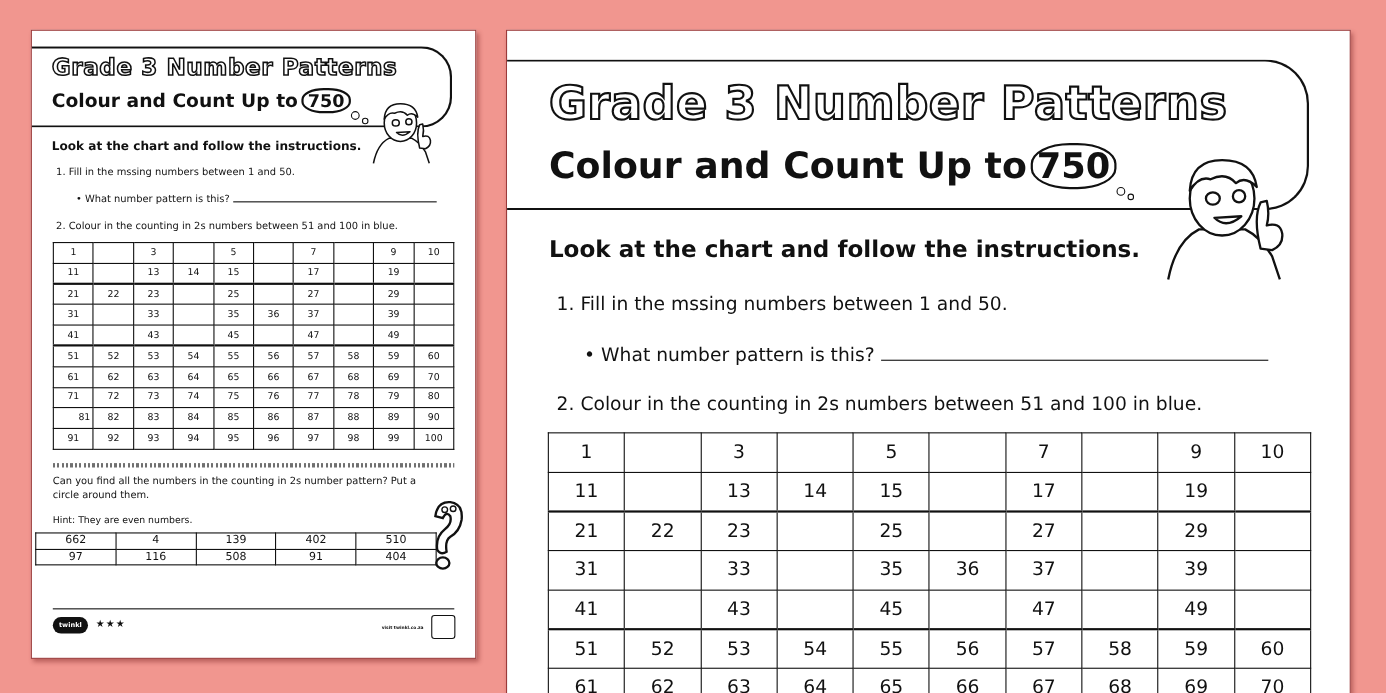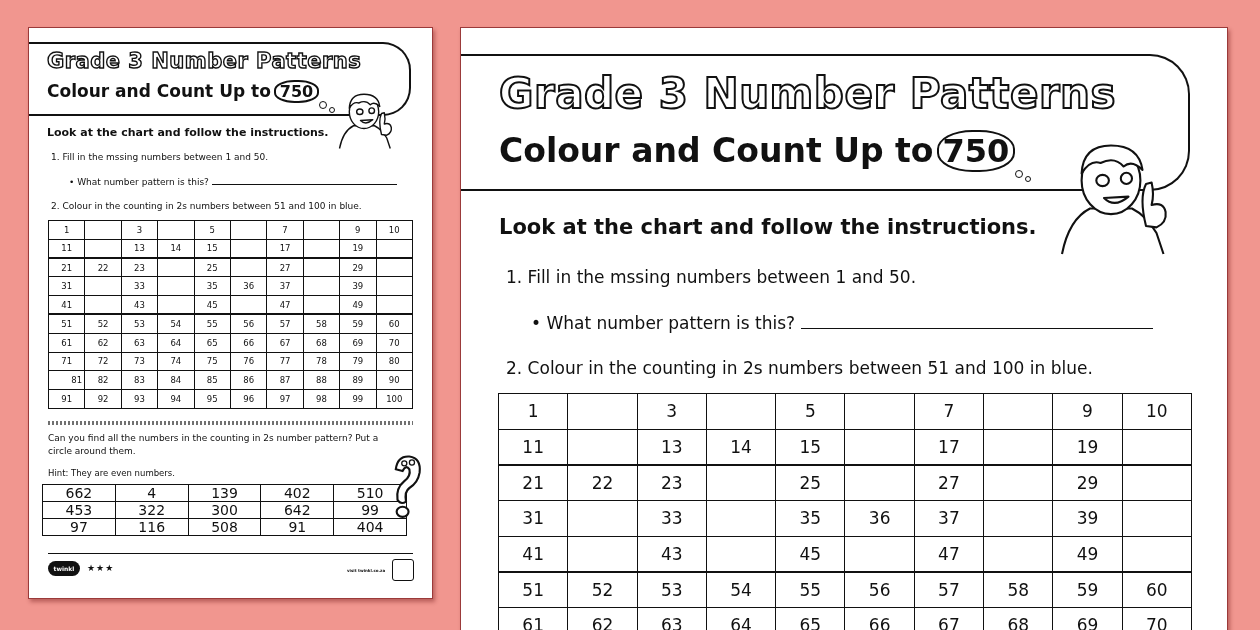--- a/index.html
+++ b/index.html
@@ -189,35 +189,28 @@
           <td style="height: 18.8px;">99</td>
           <td style="height: 18.8px;">100</td>
         </tr>
       </tbody>
   </table>
 
   <div class="wavy" style="left:19px; top:393px; width:365px;"></div>
   <div class="instr" style="left:19px; top:404px; width:345px; font-size:9px; white-space:normal; line-height:13px;">Can you find all the numbers in the counting in 2s number pattern? Put a circle around them.</div>
   <div class="instr" style="left:19px; top:440px; font-size:8.5px;">Hint: They are even numbers.</div>
 
-  <table class="grid" style="left:13px; top:456px; width:365px; font-size:14px;">
+  <table class="grid" style="left:3px; top:456px; width:365px; font-size:10px;">
     <tbody id="left-find">
         <tr>
           <td style="height: 14.5px;">662</td>
           <td style="height: 14.5px;">4</td>
           <td style="height: 14.5px;">139</td>
           <td style="height: 14.5px;">402</td>
           <td style="height: 14.5px;">510</td>
-        </tr>
-        <tr>
-          <td style="height: 14.5px;">453</td>
-          <td style="height: 14.5px;">322</td>
-          <td style="height: 14.5px;">300</td>
-          <td style="height: 14.5px;">642</td>
-          <td style="height: 14.5px;">99</td>
         </tr>
         <tr>
           <td style="height: 14.5px;">97</td>
           <td style="height: 14.5px;">116</td>
           <td style="height: 14.5px;">508</td>
           <td style="height: 14.5px;">91</td>
           <td style="height: 14.5px;">404</td>
         </tr>
       </tbody>
   </table>

